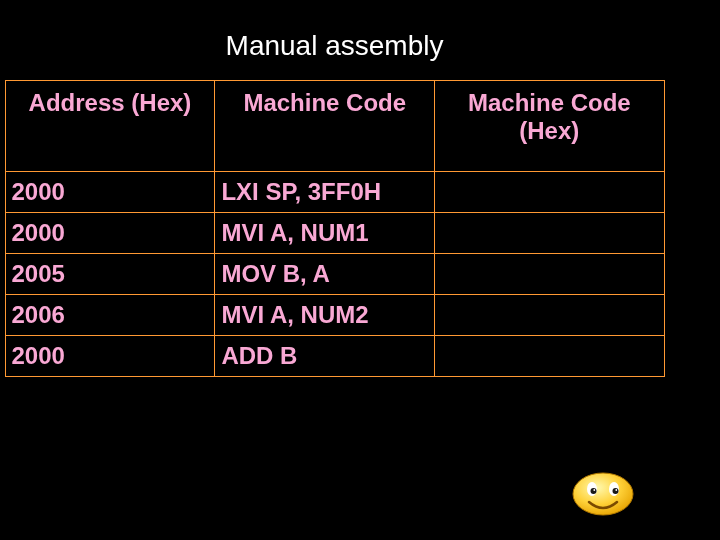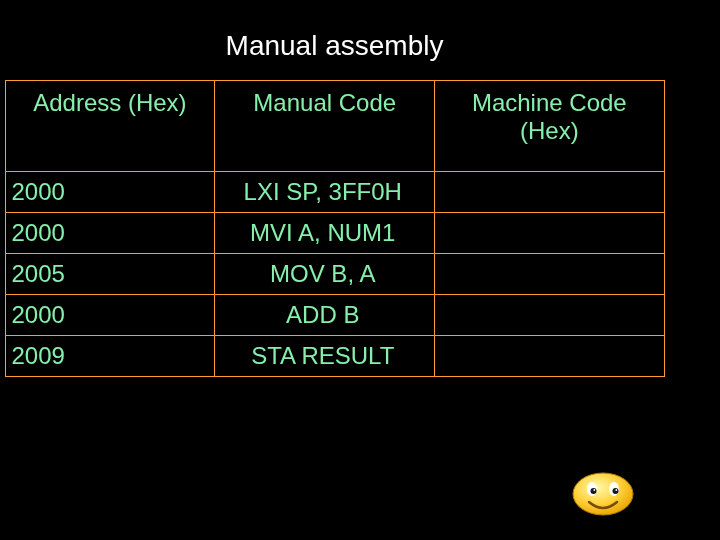--- a/index.html
+++ b/index.html
@@ -26,83 +26,83 @@
     margin-bottom: 18px;
   }
   table {
     border-collapse: collapse;
     margin: 0 auto;
     width: 660px;
   }
   th, td {
     border: 1.5px solid #ff9933;
     font-size: 24px;
-    font-weight: normal;
-    color: #86efac;
+    font-weight: bold;
+    color: #f9a8d4;
     text-align: left;
     padding: 6px 10px;
     vertical-align: top;
   }
   th {
     text-align: center;
     padding: 8px 6px 26px 6px;
   }
   th.col-addr { width: 200px; }
   th.col-prog { width: 210px; }
   th.col-mach { width: 220px; }
   td.addr { padding-left: 6px; }
-  td.prog { padding-left: 6px; text-align: center; }
+  td.prog { padding-left: 6px; }
   td.mach { }
 
   .smiley {
     position: absolute;
     right: 30px;
     bottom: 22px;
     width: 72px;
     height: 50px;
   }
 </style>
 </head>
 <body>
 
 <div class="slide">
   <div class="title">Manual assembly</div>
 
   <table>
     <thead>
       <tr>
         <th class="col-addr">Address (Hex)</th>
-        <th class="col-prog">Manual Code</th>
+        <th class="col-prog">Machine Code</th>
         <th class="col-mach">Machine Code (Hex)</th>
       </tr>
     </thead>
     <tbody>
       <tr>
         <td class="addr">2000</td>
         <td class="prog">LXI SP, 3FF0H</td>
         <td class="mach"></td>
       </tr>
       <tr>
         <td class="addr">2000</td>
         <td class="prog">MVI A, NUM1</td>
         <td class="mach"></td>
       </tr>
       <tr>
         <td class="addr">2005</td>
         <td class="prog">MOV B, A</td>
         <td class="mach"></td>
       </tr>
       <tr>
-        <td class="addr">2000</td>
-        <td class="prog">ADD B</td>
+        <td class="addr">2006</td>
+        <td class="prog">MVI A, NUM2</td>
         <td class="mach"></td>
       </tr>
       <tr>
-        <td class="addr">2009</td>
-        <td class="prog">STA RESULT</td>
+        <td class="addr">2000</td>
+        <td class="prog">ADD B</td>
         <td class="mach"></td>
       </tr>
     </tbody>
   </table>
 
   <div class="smiley">
     <svg viewBox="0 0 72 50" width="72" height="50">
       <defs>
         <radialGradient id="g1" cx="40%" cy="35%" r="70%">
           <stop offset="0%" stop-color="#fff9b0"></stop>

